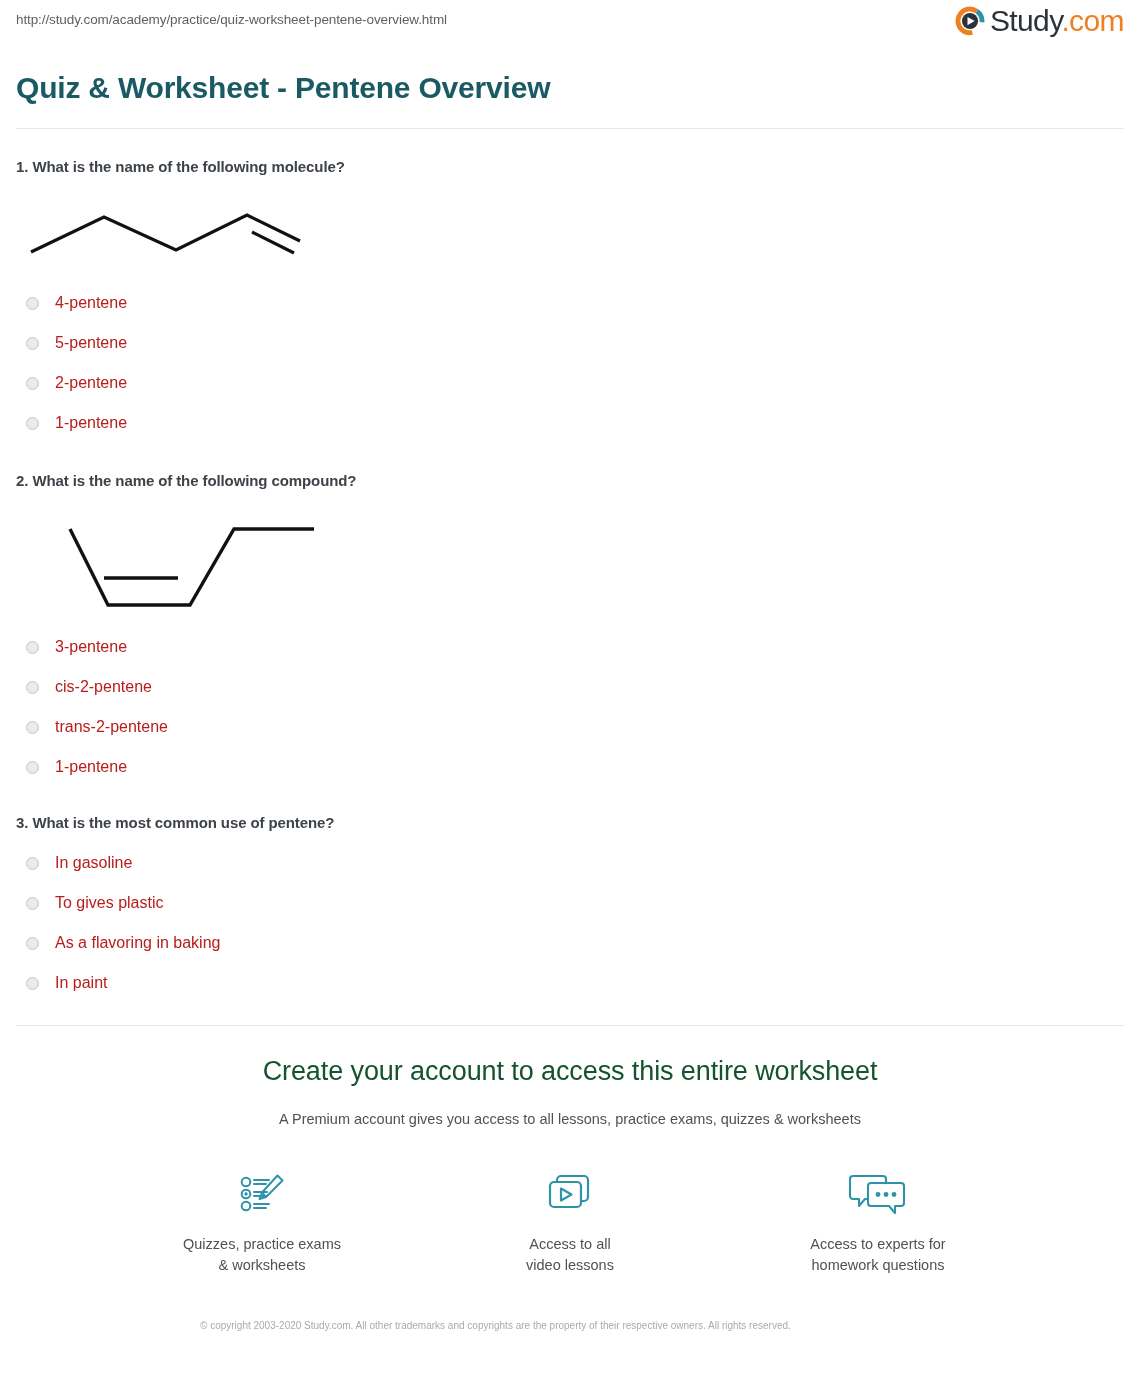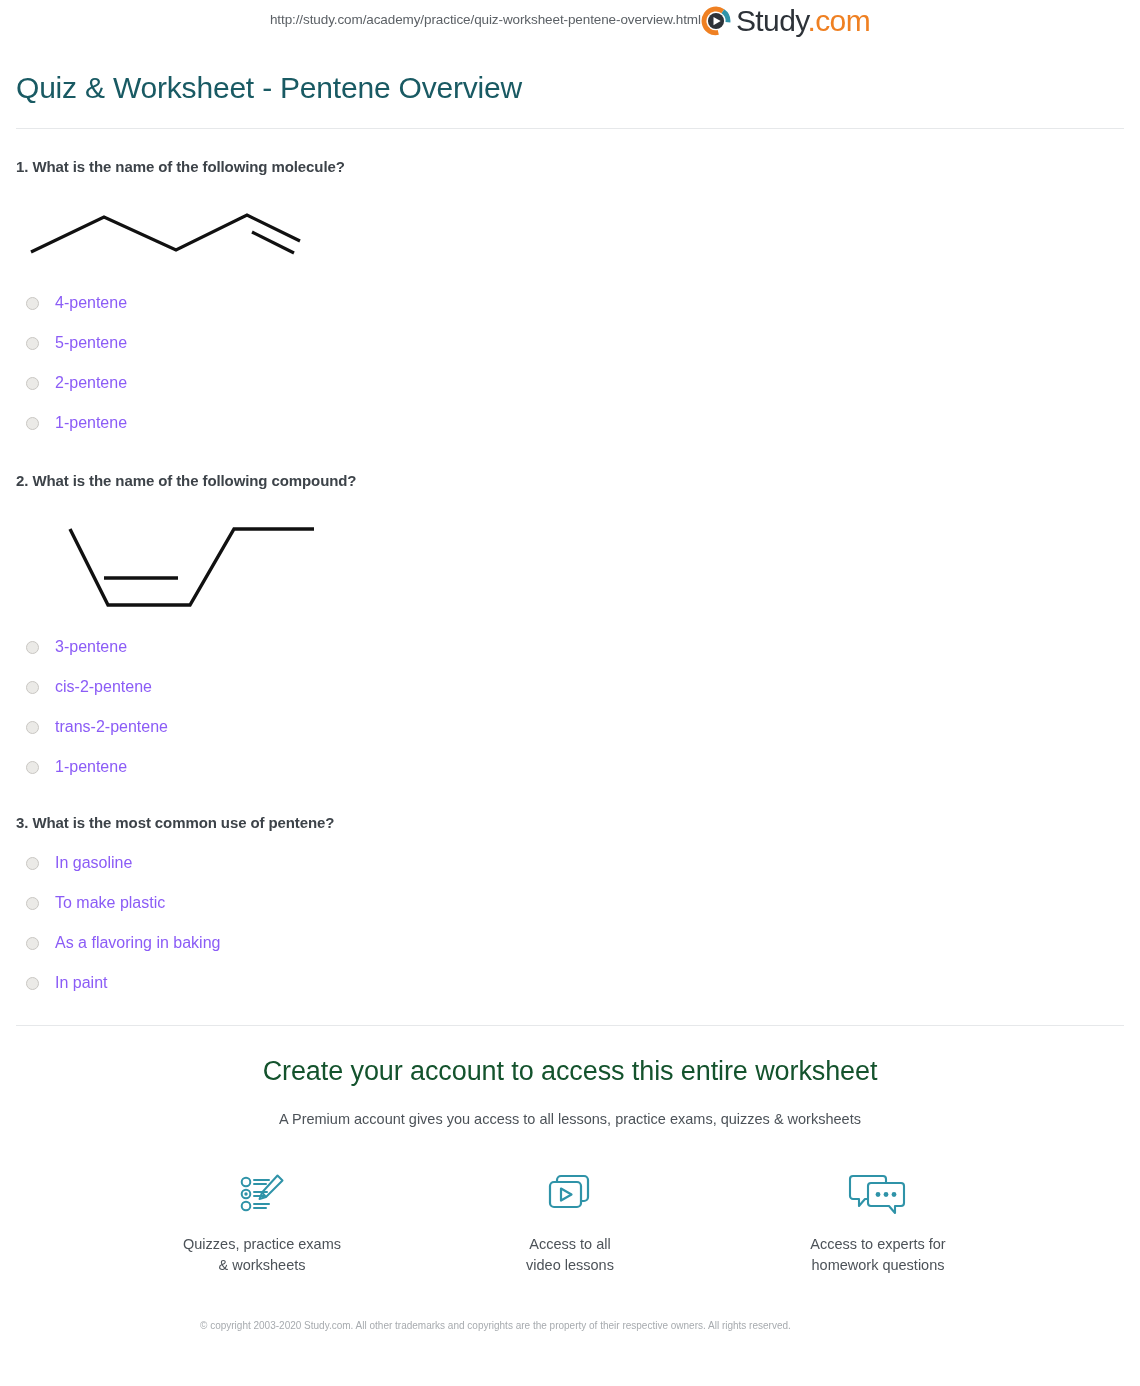--- a/index.html
+++ b/index.html
@@ -21,21 +21,21 @@
   .page {
     width: 1140px;
     padding: 0 16px;
     position: relative;
   }
 
   
   .header-bar {
     display: flex;
     align-items: flex-start;
-    justify-content: center;
+    justify-content: space-between;
     padding-top: 8px;
     height: 48px;
   }
   .url-text {
     font-size: 13.5px;
     color: #5c6166;
     letter-spacing: -0.1px;
     line-height: 18px;
     padding-top: 3px;
     white-space: nowrap;
@@ -58,21 +58,21 @@
     font-weight: 400;
     color: #2d3238;
     letter-spacing: -0.6px;
   }
   .logo-dot { color: #ef8022; }
 
   
   .page-title {
     font-size: 30px;
     line-height: 36px;
-    font-weight: 400;
+    font-weight: 700;
     color: #195a63;
     margin: 22px 0 12px 0;
     letter-spacing: -0.2px;
   }
   .rule {
     border: 0;
     border-top: 1px solid #e6e8ea;
     margin: 22px 0 0 0;
     height: 0;
   }
@@ -110,21 +110,21 @@
     flex: 0 0 13px;
     border-radius: 50%;
     background: #ebeae7;
     border: 1px solid #c9c7c3;
     margin-right: 16px;
     display: inline-block;
   }
   .option-label {
     font-size: 16px;
     line-height: 22px;
-    color: #8b5cf6;
+    color: #b91c1c;
   }
 
   
   .promo {
     text-align: center;
     padding-top: 30px;
   }
   .promo-title {
     font-size: 27px;
     line-height: 30px;
@@ -262,21 +262,21 @@
   <div class="question-block" style="padding-top:24px;">
     <p class="question-text">3. What is the most common use of pentene?</p>
 
     <ul class="options" style="margin-top:8px;">
       <li class="option">
         <span class="radio"></span>
         <span class="option-label">In gasoline</span>
       </li>
       <li class="option">
         <span class="radio"></span>
-        <span class="option-label">To make plastic</span>
+        <span class="option-label">To gives plastic</span>
       </li>
       <li class="option">
         <span class="radio"></span>
         <span class="option-label">As a flavoring in baking</span>
       </li>
       <li class="option">
         <span class="radio"></span>
         <span class="option-label">In paint</span>
       </li>
     </ul>

